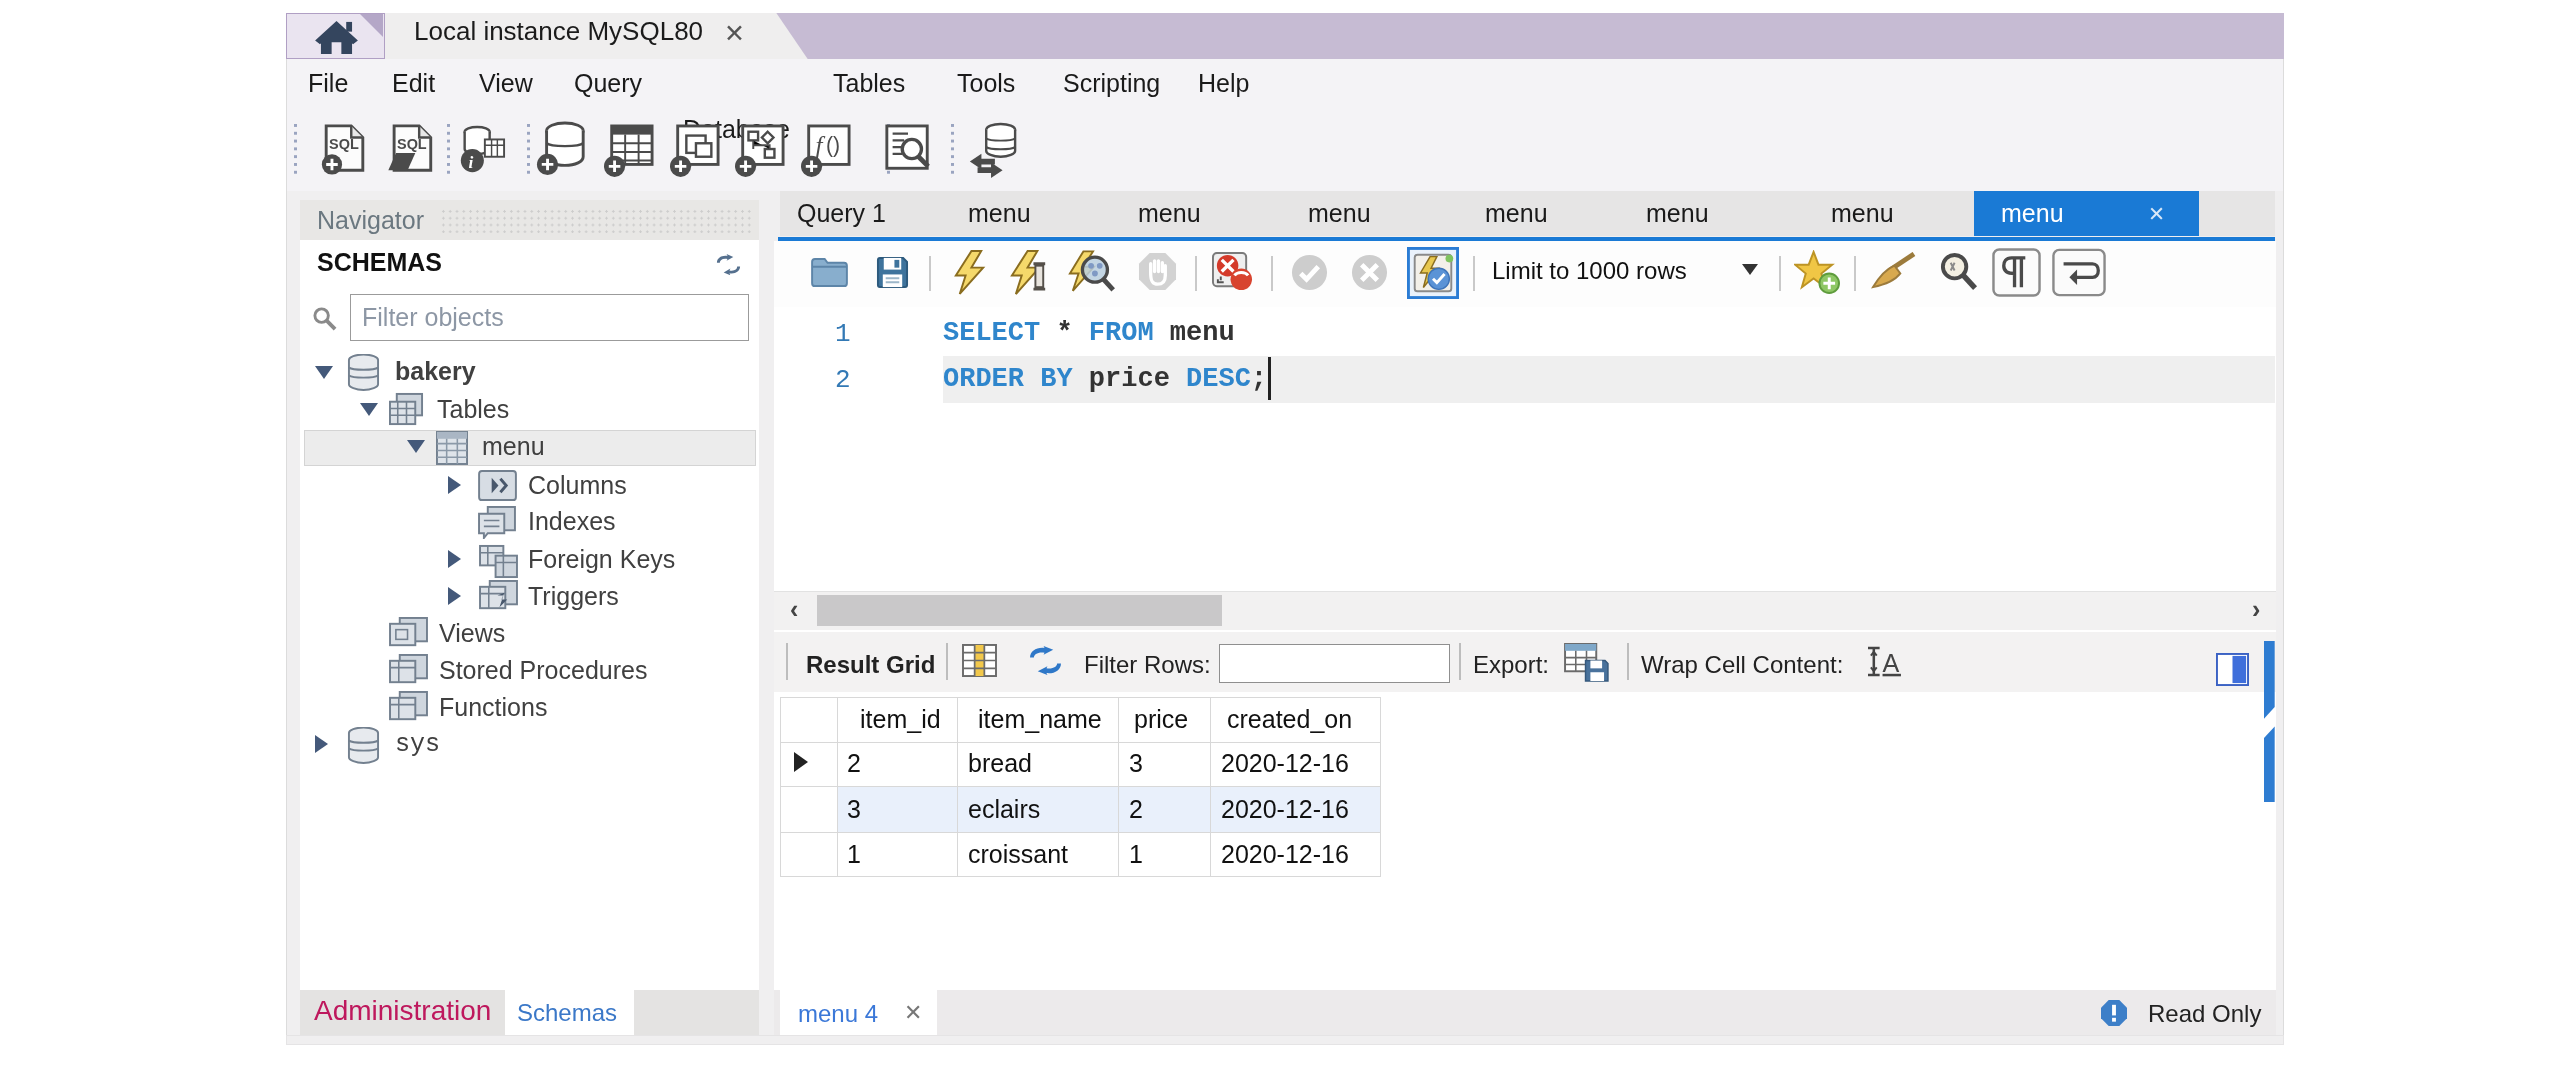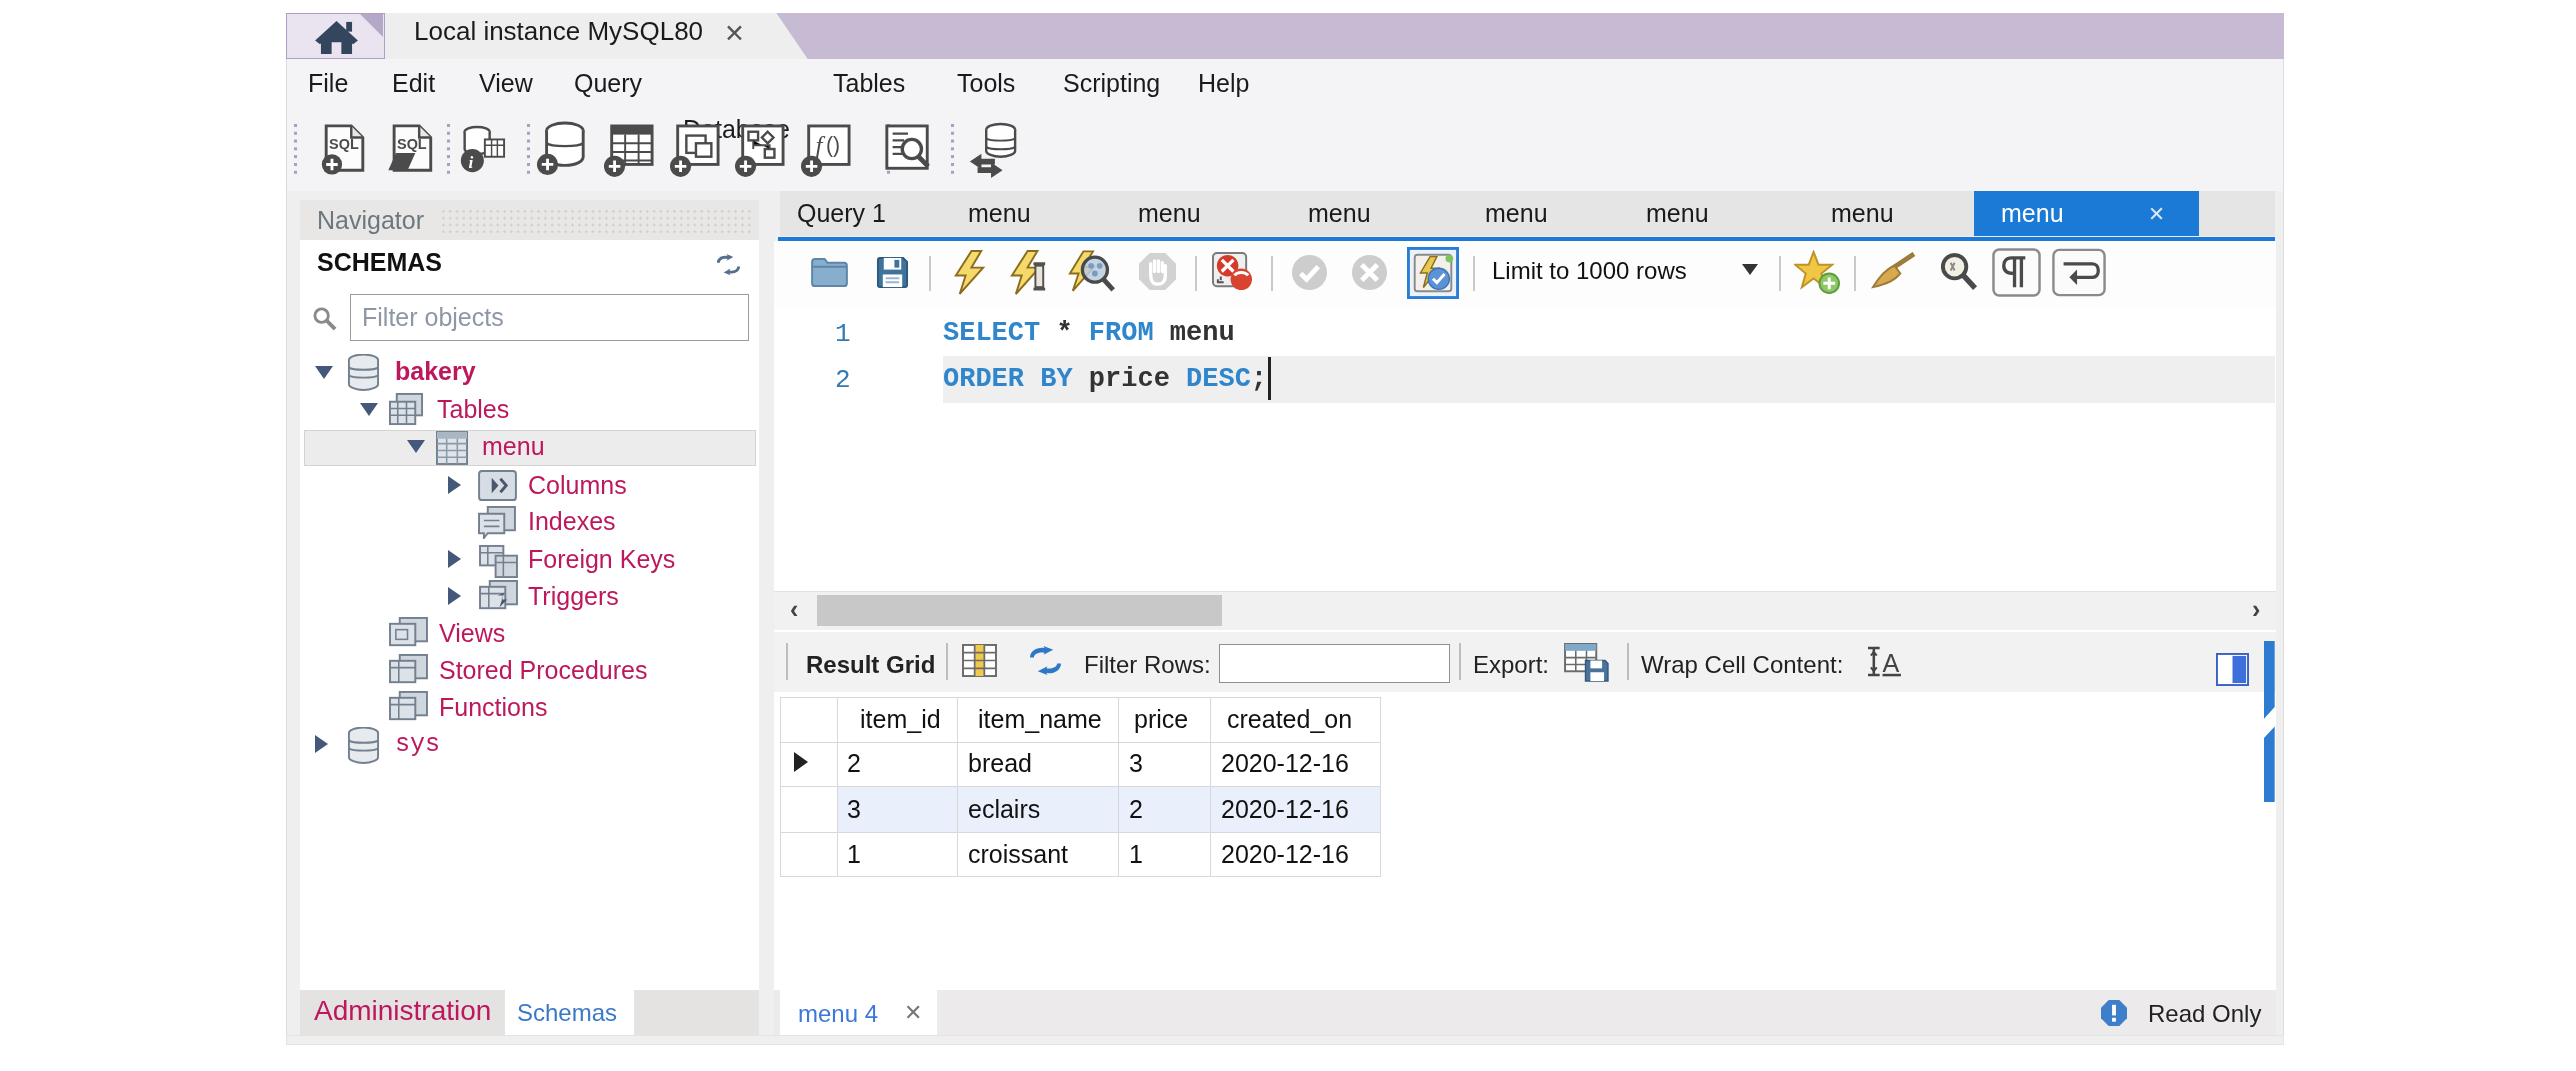--- a/index.html
+++ b/index.html
@@ -147,21 +147,21 @@
 </svg>
 
 <svg class="abs" style="left:312px;top:306px;" width="25" height="25" viewBox="0 0 26 26">
   <circle cx="10" cy="10" r="7" fill="none" stroke="#8a8a8a" stroke-width="3"></circle>
   <line x1="15" y1="15" x2="24" y2="24" stroke="#8a8a8a" stroke-width="4"></line>
 </svg>
 <div class="abs" style="left:350px;top:294px;width:399px;height:47px;background:#fff;border:1.9px solid #9b9b9b;"></div>
 <div class="abs" style="left:362px;top:303px;font-size:25px;color:#8d97a5;">Filter objects</div>
 
 <style>
-.tt{position:absolute;white-space:nowrap;font-size:25px;color:#be185d;}
+.tt{position:absolute;white-space:nowrap;font-size:25px;color:#404040;}
 .arrD{position:absolute;width:0;height:0;border-left:9.7px solid transparent;border-right:9.7px solid transparent;border-top:13.6px solid #44597a;}
 .arrR{position:absolute;width:0;height:0;border-top:9.7px solid transparent;border-bottom:9.7px solid transparent;border-left:13.6px solid #44597a;}
 </style>
 <div id="tree">
 
   <div class="arrD" style="left:315px;top:366px;"></div>
   <svg class="abs" style="left:347px;top:354px;" width="33" height="37" viewBox="0 0 34 38">
     <ellipse cx="17" cy="6" rx="15" ry="5.5" fill="#e7eaee" stroke="#73808f" stroke-width="2"></ellipse>
     <path d="M2 6 L2 31 C2 34 9 37 17 37 C25 37 32 34 32 31 L32 6" fill="#e7eaee" stroke="#73808f" stroke-width="2"></path>
     <path d="M2 14 C6 17 28 17 32 14 M2 22 C6 25 28 25 32 22" fill="none" stroke="#73808f" stroke-width="2"></path>

